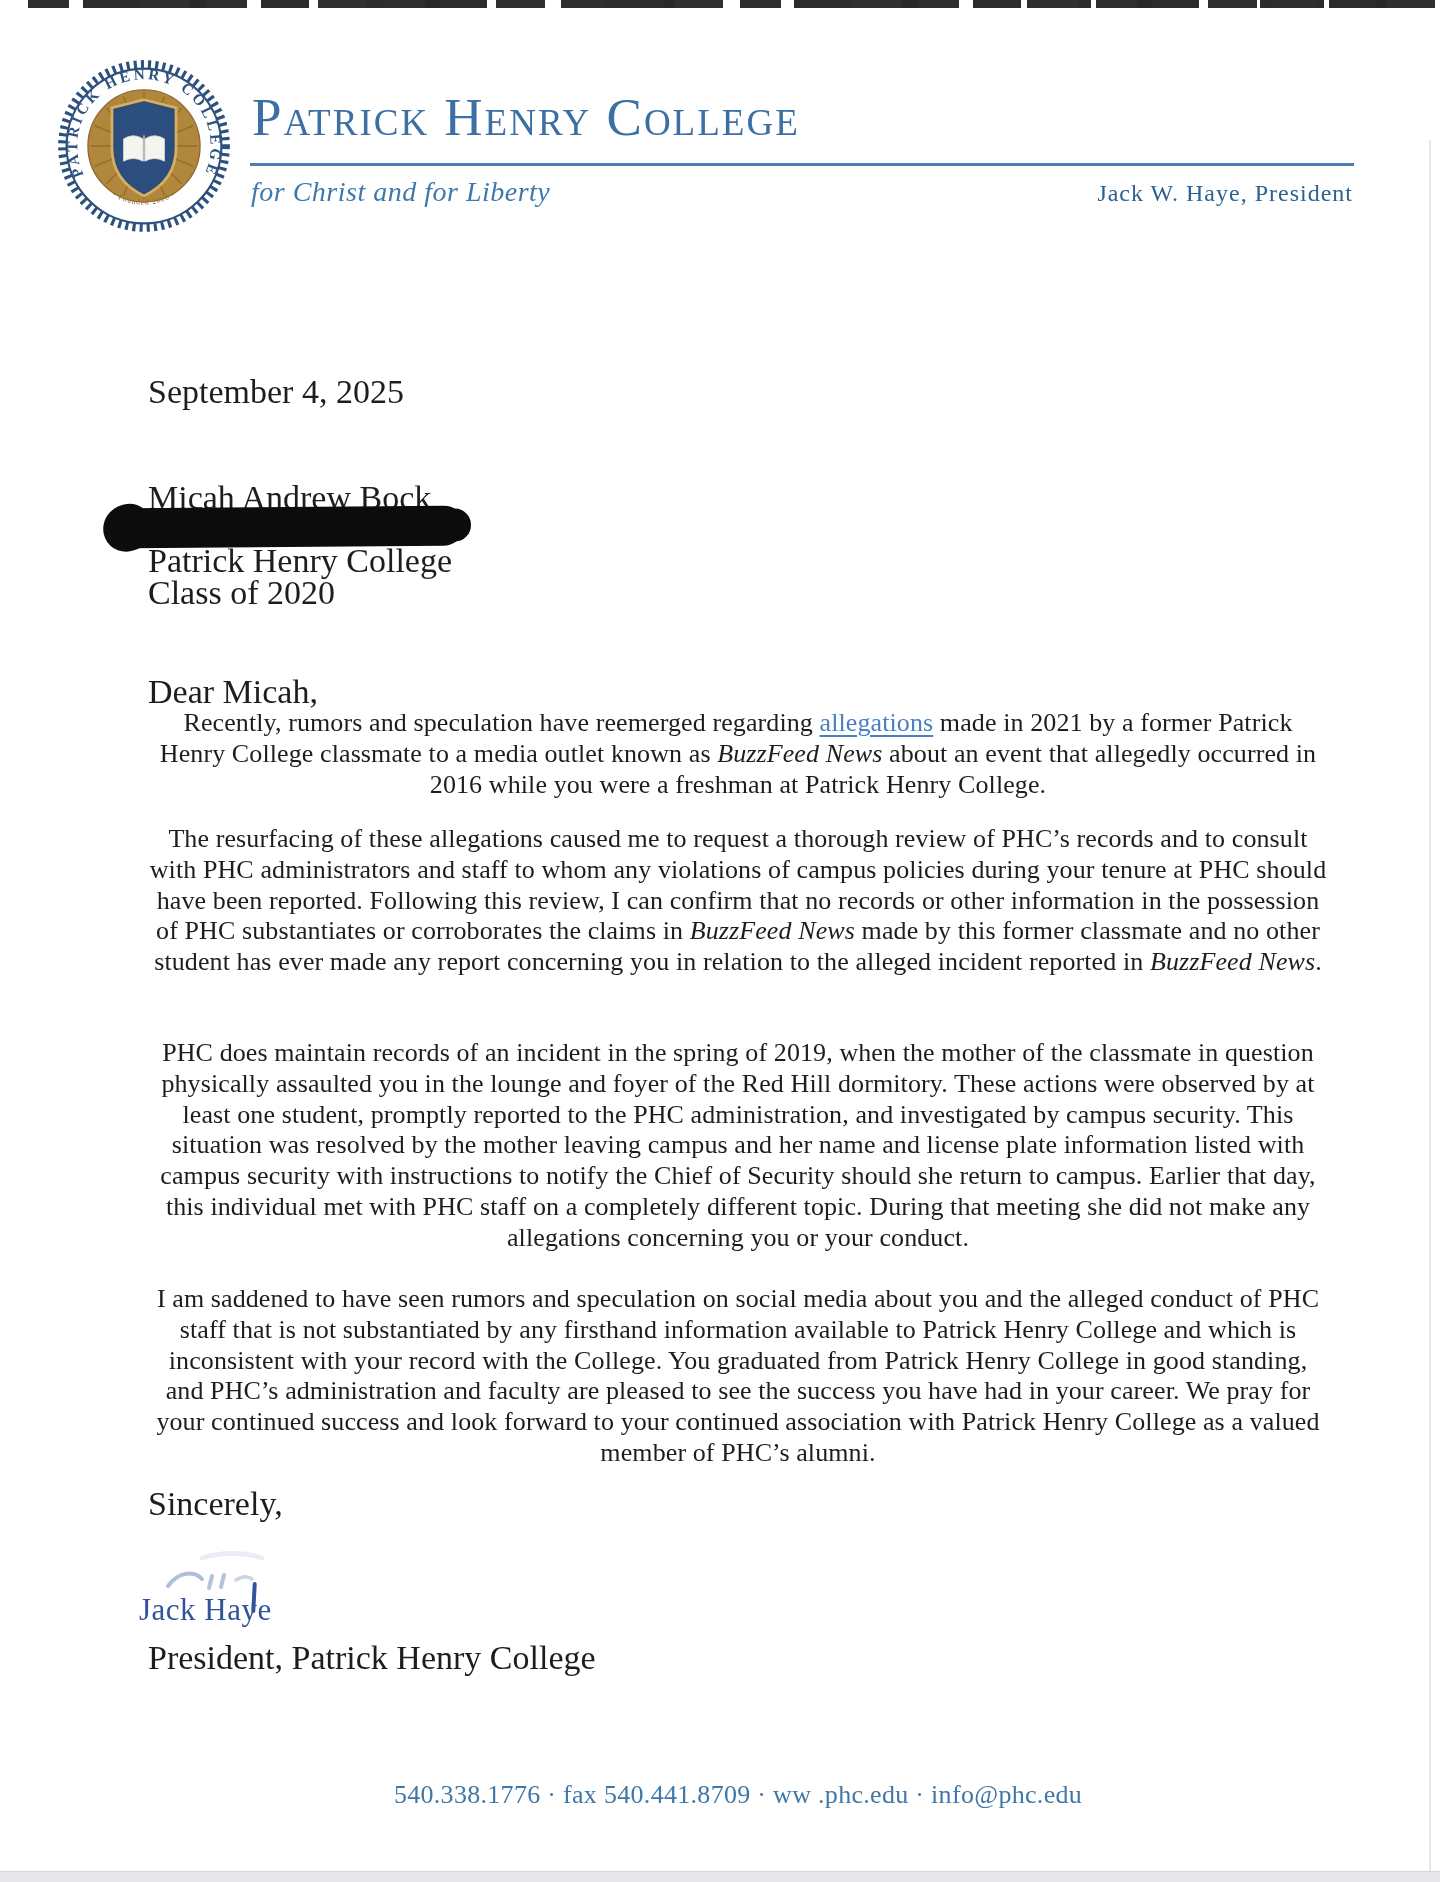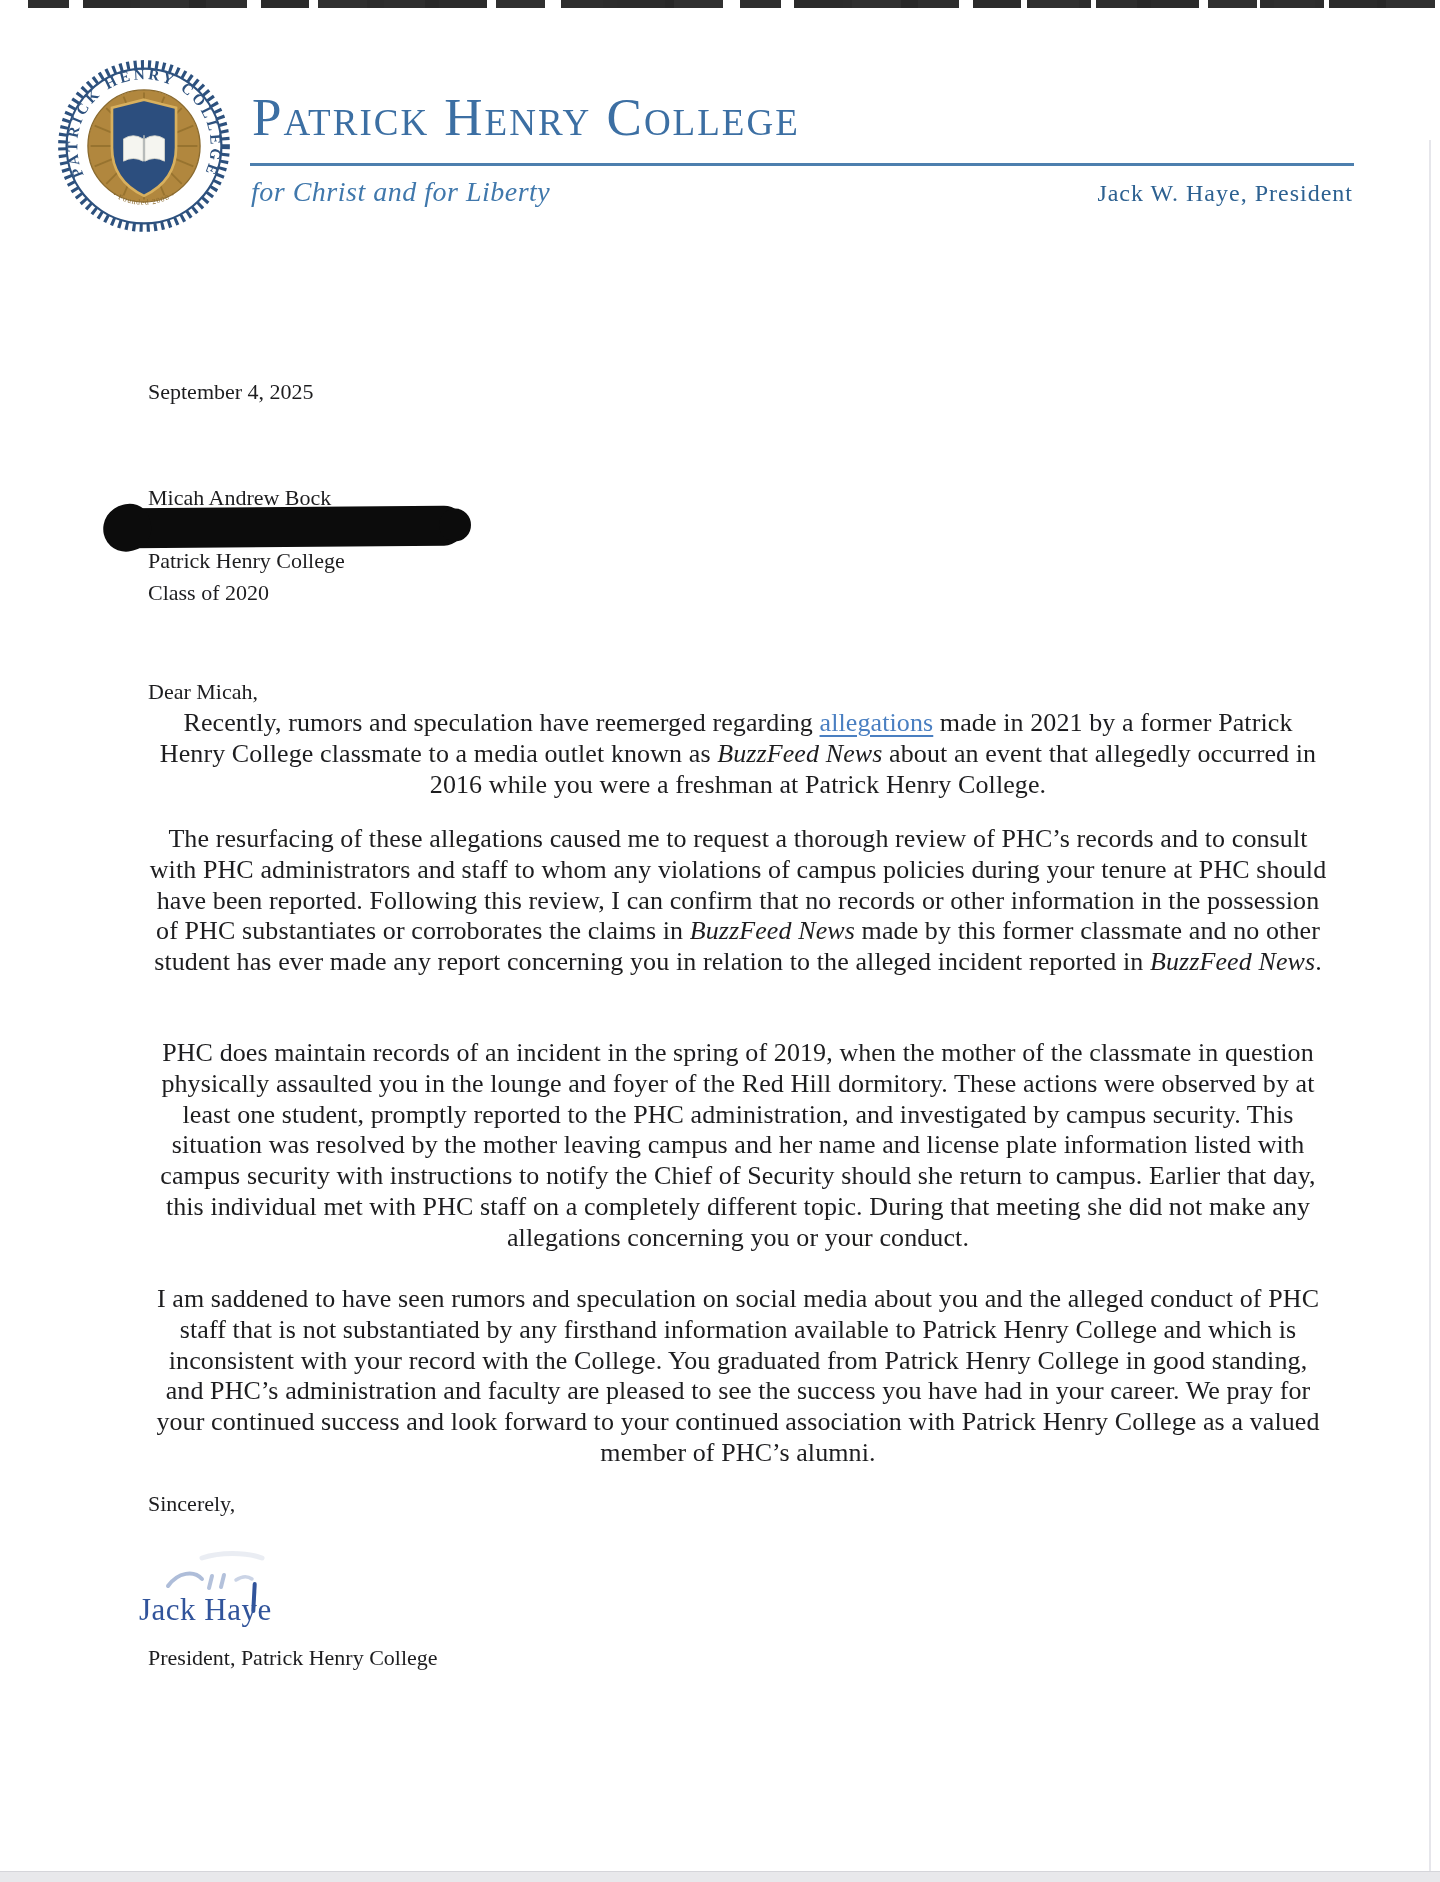--- a/index.html
+++ b/index.html
@@ -54,21 +54,21 @@
     font-family:Liberation Serif, serif;font-style:italic;
     font-size:28px;letter-spacing:.5px;color:var(--motto-blue);
     white-space:nowrap;
   }
   .president-line{
     position:absolute;top:180px;right:87px;
     font-size:24px;letter-spacing:1px;color:var(--president-blue);
     white-space:nowrap;
   }
   
-  .bodyline{position:absolute;left:148px;font-size:22px;line-height:31px;}
+  .bodyline{position:absolute;left:148px;font-size:34px;line-height:31px;}
   .para{
     position:absolute;left:148px;width:1180px;
     font-size:26px;line-height:30.8px;
     letter-spacing:.1px;
     text-align:center;
   }
   .date-line{top:376px;}
   .recipient-name{top:482px;}
   .recipient-org{top:545px;}
   .recipient-class{top:577px;}
@@ -184,13 +184,14 @@
   <path d="M62 30 L59 42" stroke="#93a7cc" stroke-width="4" fill="none" opacity="0.7" stroke-linecap="round"></path>
   <path d="M74 29 L71 41" stroke="#93a7cc" stroke-width="4" fill="none" opacity="0.7" stroke-linecap="round"></path>
   <path d="M86 34 C92 30 98 30 102 33" stroke="#a9b7d6" stroke-width="3.5" fill="none" opacity="0.6" stroke-linecap="round"></path>
   <path d="M52 12 C70 6 96 6 112 12" stroke="#c2cbdd" stroke-width="5" fill="none" opacity="0.35" stroke-linecap="round"></path>
 </svg>
 <div class="sig-name">Jack Haye</div>
 <div class="sig-tick"></div>
 <div class="bodyline signer-title">President, Patrick Henry College</div>
 
 <div class="footer">
+  <p class="footer-contact">540.338.1776 · fax 540.441.8709 · ww .phc.edu · info@phc.edu</p>
 </div>
 
 </body></html>

